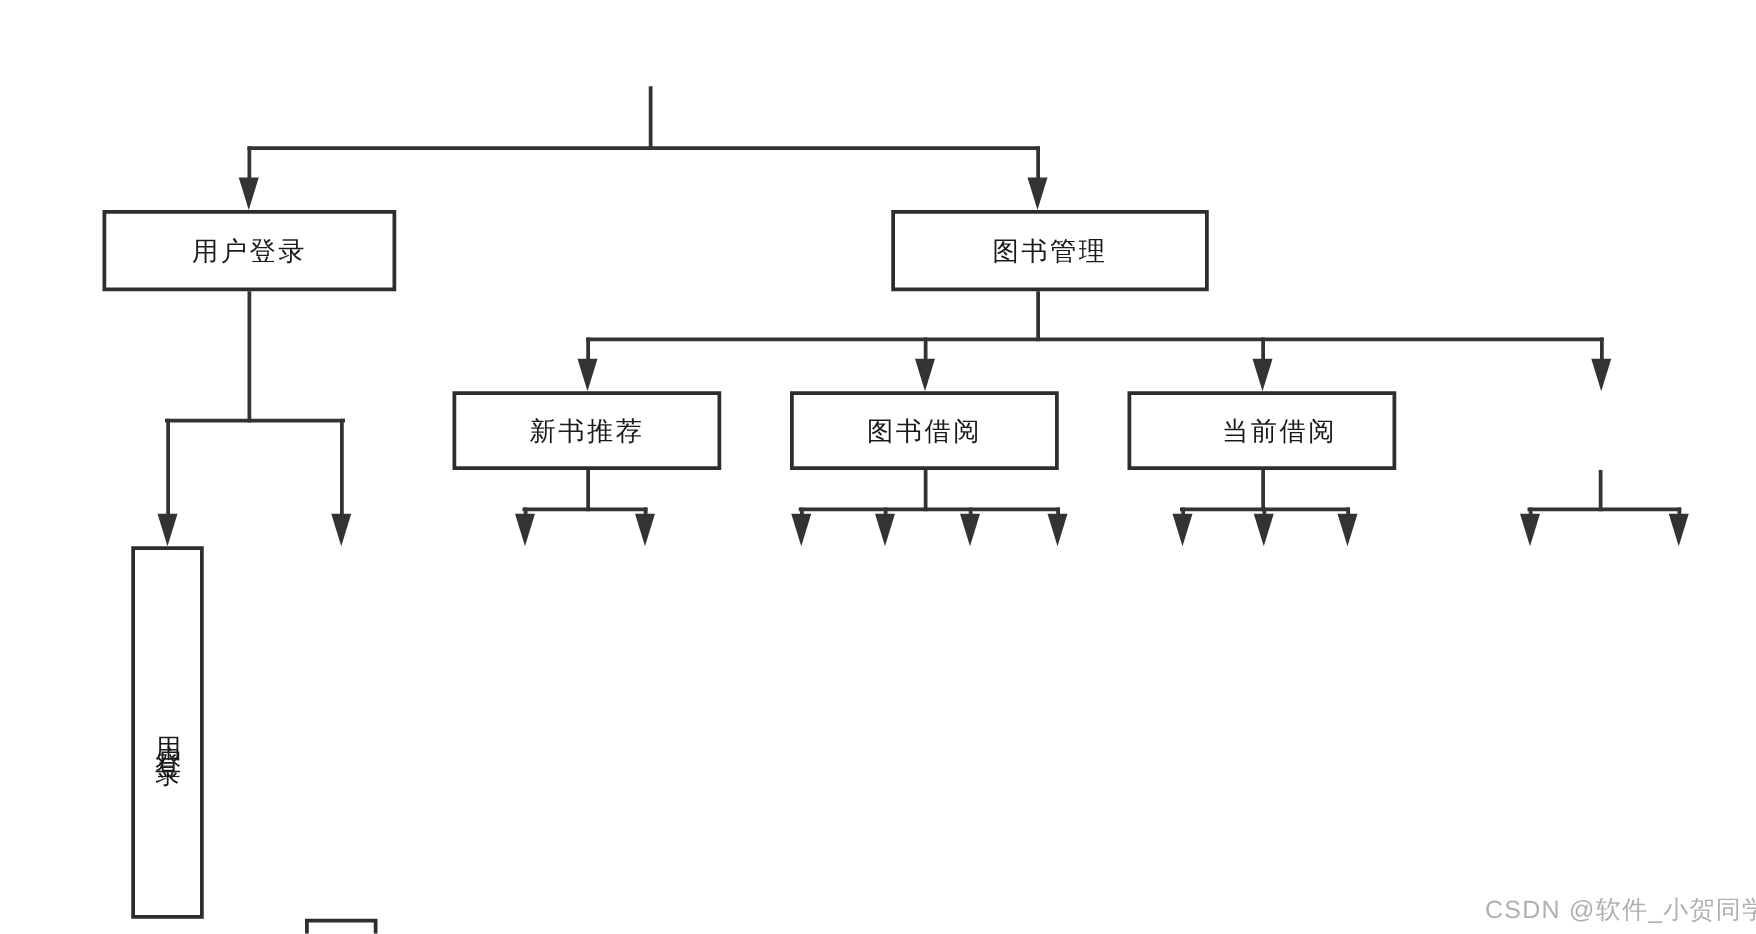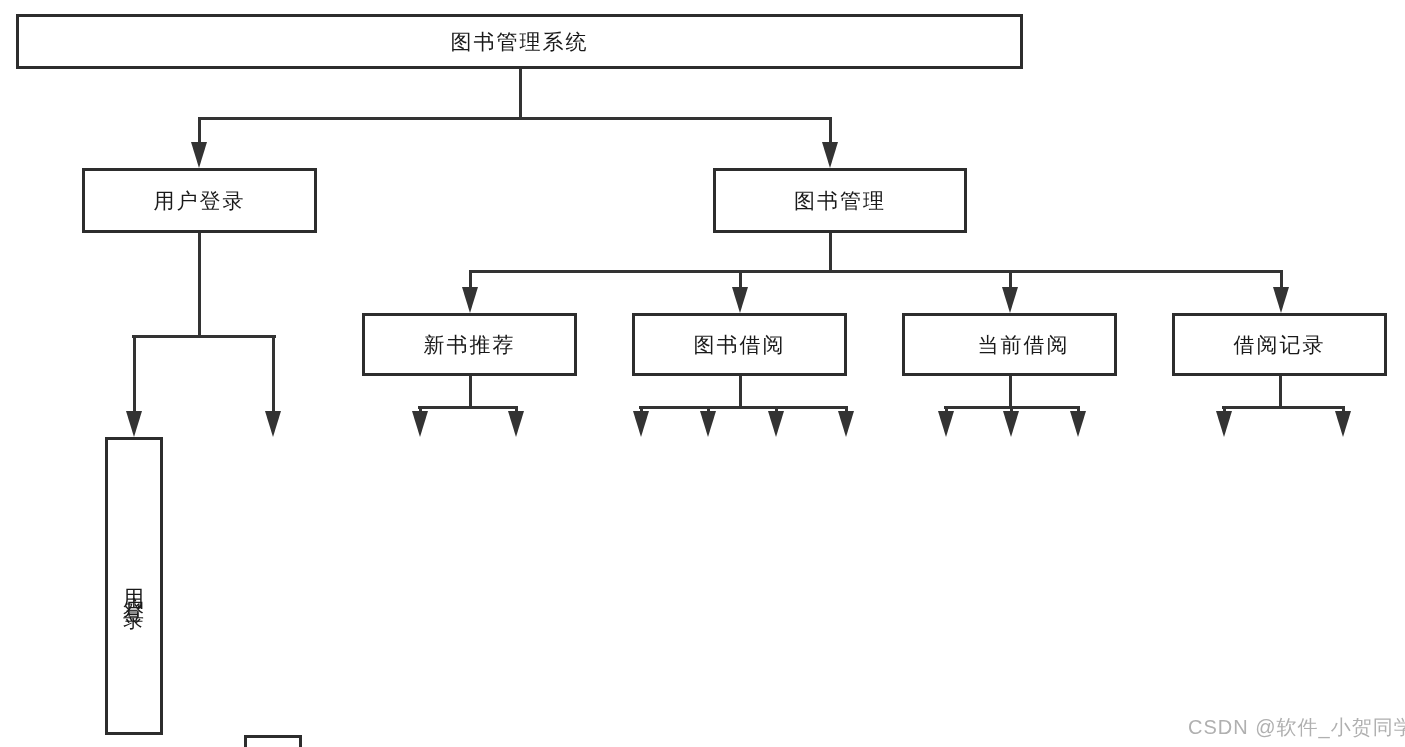--- a/index.html
+++ b/index.html
@@ -113,29 +113,27 @@
   <div class="vline" style="left:1077px;top:406px;height:14px;"></div>
   <div class="ah" style="left:1070px;top:411px;"></div>
 
   <div class="vline" style="left:1279px;top:376px;height:33px;"></div>
   <div class="hline" style="left:1222px;top:406px;width:123px;"></div>
   <div class="vline" style="left:1223px;top:406px;height:14px;"></div>
   <div class="ah" style="left:1216px;top:411px;"></div>
   <div class="vline" style="left:1342px;top:406px;height:14px;"></div>
   <div class="ah" style="left:1335px;top:411px;"></div>
 
-  <div class="node hnode" style="left:16px;top:14px;width:1007px;height:55px;">图书管理系统</div>
 
   <div class="node hnode" style="left:82px;top:168px;width:235px;height:65px;">用户登录</div>
   <div class="node hnode" style="left:713px;top:168px;width:254px;height:65px;">图书管理</div>
 
   <div class="node hnode" style="left:362px;top:313px;width:215px;height:63px;">新书推荐</div>
   <div class="node hnode" style="left:632px;top:313px;width:215px;height:63px;">图书借阅</div>
   <div class="node hnode" style="left:902px;top:313px;width:215px;height:63px;padding-left:28px;">当前借阅</div>
-  <div class="node hnode" style="left:1172px;top:313px;width:215px;height:63px;">借阅记录</div>
 
   <div class="node vnode" style="left:105px;top:437px;width:58px;height:298px;">
     <span>用户登录</span>
   </div>
   <div class="node vnode" style="left:244px;top:437px;width:58px;height:298px;">
     
   </div>
 
   <div class="watermark">CSDN @软件_小贺同学</div>
 

